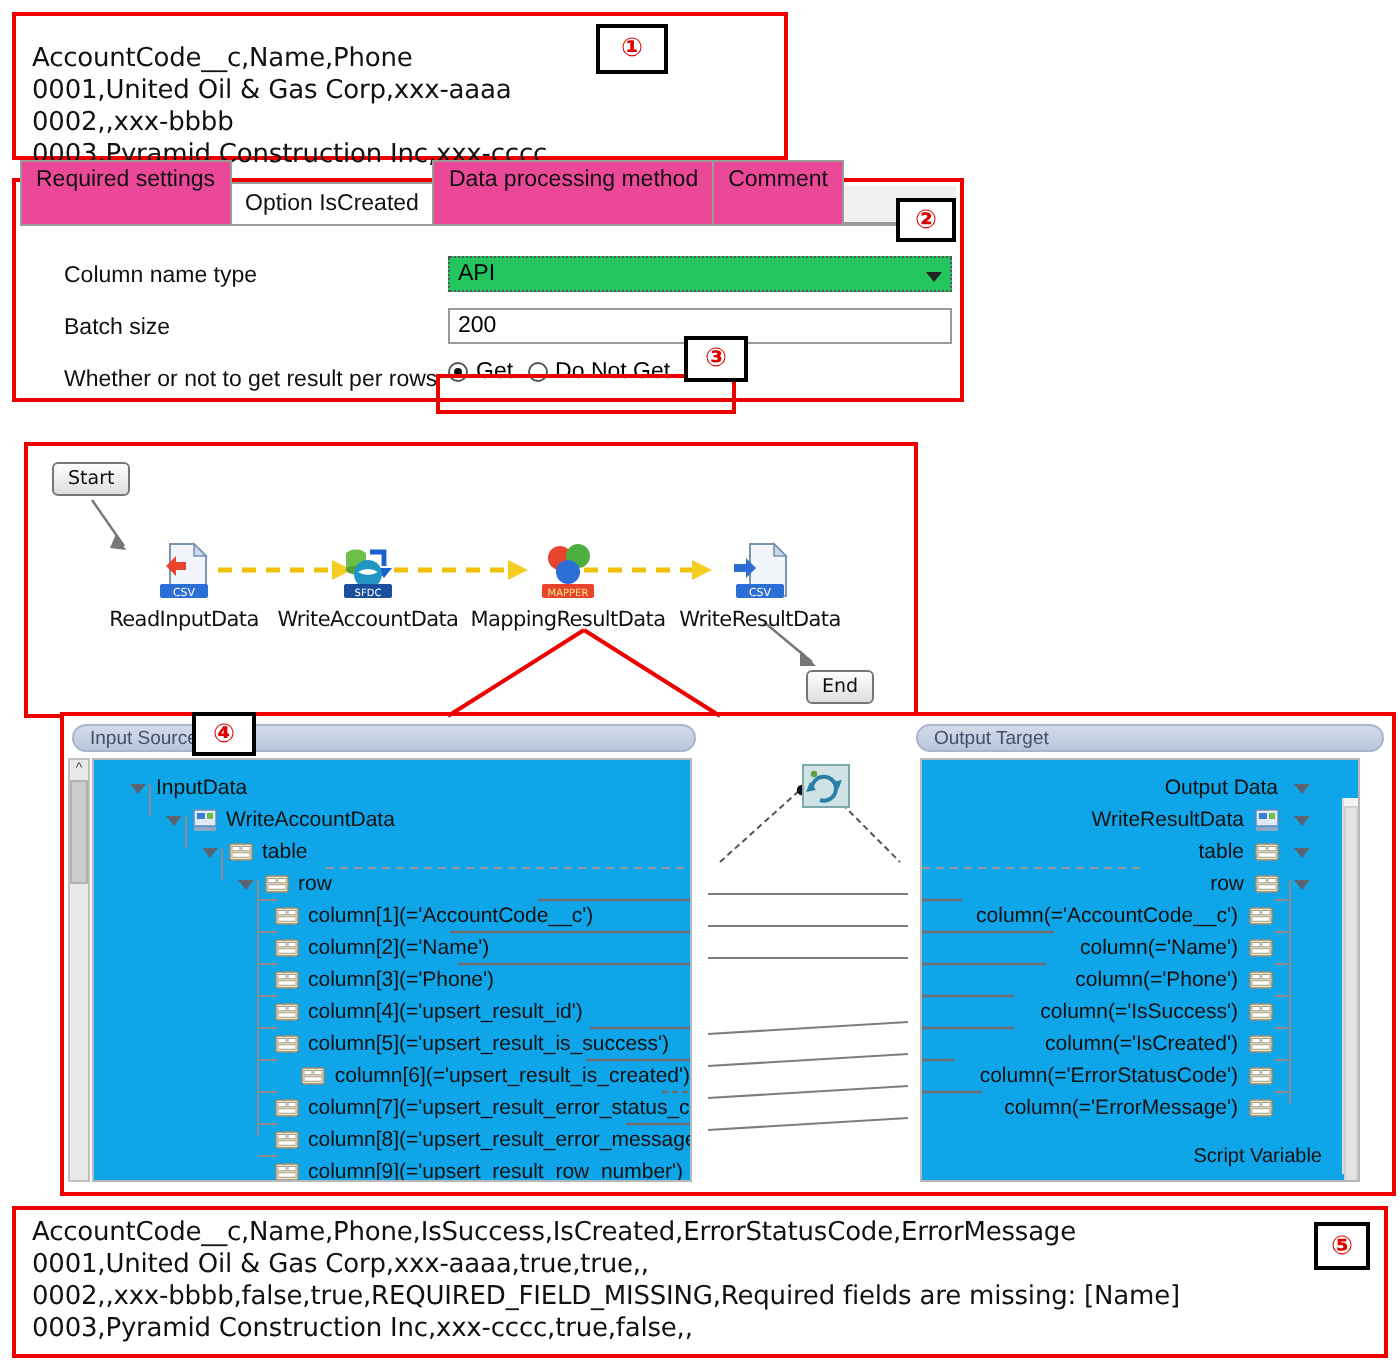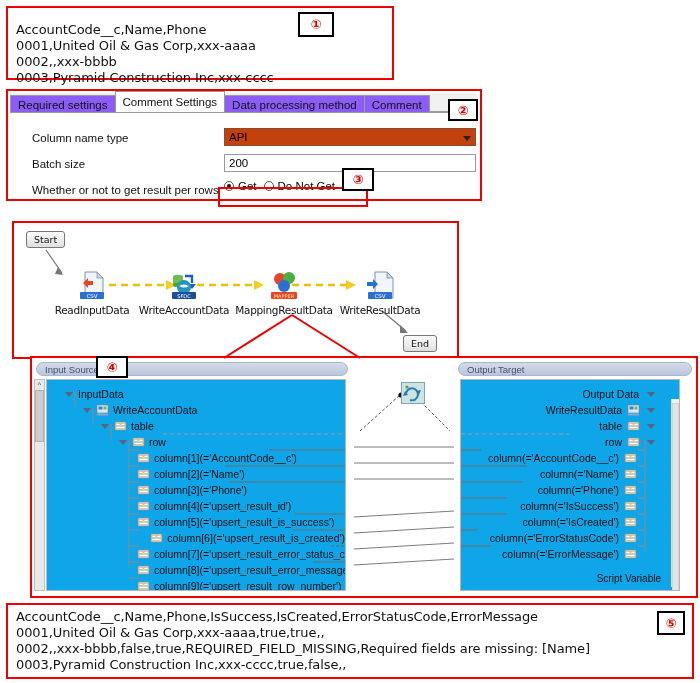--- a/index.html
+++ b/index.html
@@ -52,26 +52,26 @@
     left: 6px; top: 89px; width: 476px; height: 112px;
     padding: 0;
   }
   .tabstrip {
     position: absolute; left: 2px; top: 2px; right: 2px; height: 20px;
     background: #f0f0f0;
     border-bottom: 1px solid #9a9a9a;
     display: flex; align-items: flex-end;
   }
   .tab {
-    height: 17px;
+    height: 32px;
     padding: 0 7px;
     font-size: 11.5px;
     line-height: 19px;
     color: #111;
-    background: #8b5cf6;
+    background: #ec4899;
     border: 1px solid #9a9a9a;
     border-bottom: none;
     margin-right: -1px;
     white-space: nowrap;
   }
   .tab.active {
     background: #ffffff;
     position: relative;
     z-index: 2;
     height: 21px;
@@ -83,21 +83,21 @@
     background: #ffffff;
   }
   .form-row { position: absolute; left: 0; right: 0; height: 26px; }
   .form-label {
     position: absolute; left: 22px; top: 5px;
     font-size: 11.5px; color: #111; white-space: nowrap;
   }
   .field-combo {
     position: absolute; left: 214px; width: 252px; height: 18px; top: 1px;
     border: 1px dotted #555;
-    background: #c2410c;
+    background: #22c55e;
     font-size: 11.5px;
   }
   .field-combo .val { position: absolute; left: 4px; top: 2px; }
   .combo-arrow {
     position: absolute; right: 4px; top: 7px;
     width: 0; height: 0;
     border-left: 4px solid transparent;
     border-right: 4px solid transparent;
     border-top: 5px solid #222;
   }
@@ -231,21 +231,21 @@
     <div class="csvline">AccountCode__c,Name,Phone</div>
     <div class="csvline">0001,United Oil &amp; Gas Corp,xxx-aaaa</div>
     <div class="csvline">0002,,xxx-bbbb</div>
     <div class="csvline">0003,Pyramid Construction Inc,xxx-cccc</div>
   </div>
   <div class="marker" style="left:298px; top:12px; width:36px; height:25px;">①</div>
 
   <div class="red-frame" id="settings">
     <div class="tabstrip">
       <div class="tab">Required settings</div>
-      <div class="tab active">Comment Settings</div>
+      <div class="tab active">Option IsCreated</div>
       <div class="tab">Data processing method</div>
       <div class="tab">Comment</div>
       <div class="tab-filler"></div>
     </div>
 
     <div class="form">
 
       <div class="form-row" style="top:14px;">
         <div class="form-label">Column name type</div>
         <div class="field-combo">

